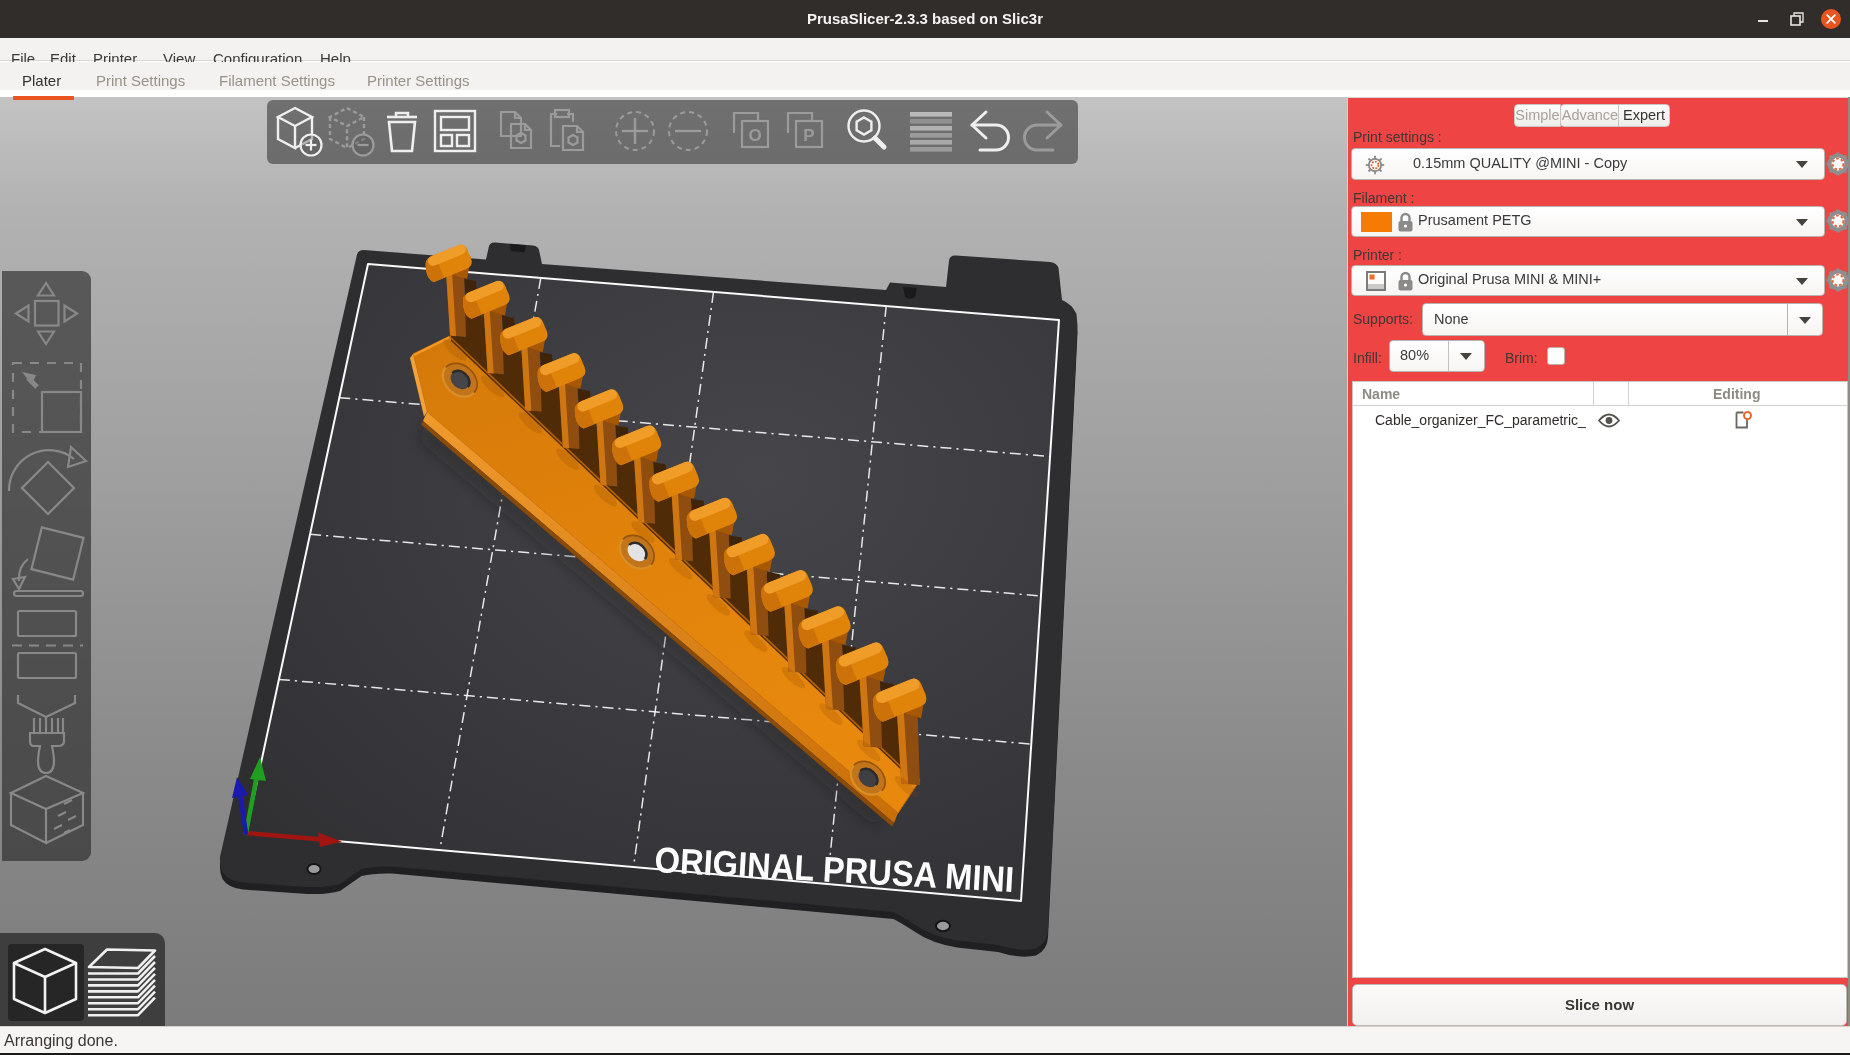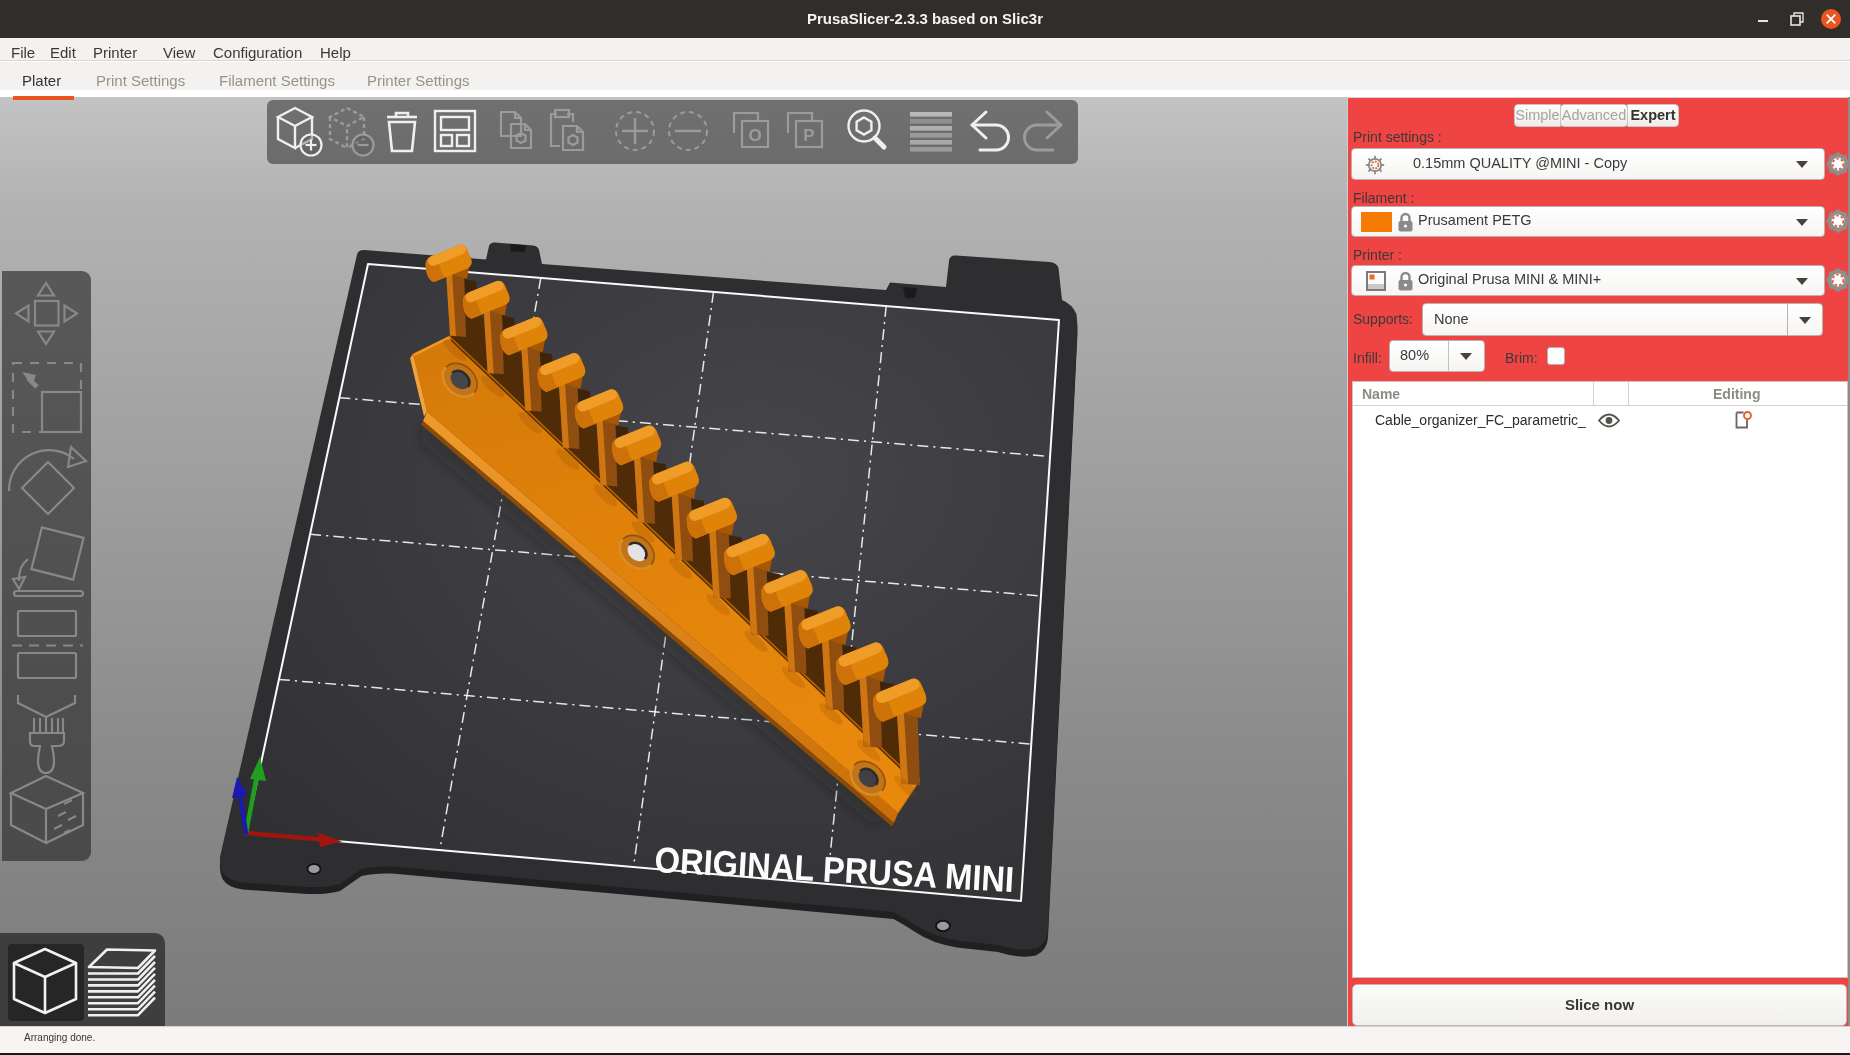--- a/index.html
+++ b/index.html
@@ -3,21 +3,21 @@
 <meta charset="utf-8">
 <style>
   * { margin:0; padding:0; box-sizing:border-box; }
   html,body { width:1850px; height:1055px; overflow:hidden; }
   body { font-family:"Liberation Sans", sans-serif; position:relative; background:#ffffff; }
   .abs { position:absolute; }
   
   #titlebar { left:0; top:0; width:1850px; height:38px; background:#312d2b; }
   #titlebar .title { width:100%; text-align:center; line-height:38px; color:#f5f4f2; font-weight:bold; font-size:15px; letter-spacing:0;}
   #menubar { left:0; top:38px; width:1850px; height:23px; background:#f3f2f0; border-bottom:1px solid #d9d6d2; }
-  .menuitem { position:absolute; top:4px; height:22px; line-height:22px; font-size:15px; color:#3b3835; }
+  .menuitem { position:absolute; top:10px; height:22px; line-height:22px; font-size:15px; color:#3b3835; }
   #tabbar { left:0; top:62px; width:1850px; height:28px; background:#f3f2f0;text-decoration:underline; }
   .tab { position:absolute; top:7px; font-size:15px; color:#989288; height:24px; line-height:24px; }
   .tab.sel { color:#35322f; }
   #tabunderline { left:13px; top:96px; width:61px; height:3.5px; background:#e95420; }
   
   #viewport { left:0; top:97px; width:1347px; height:929px;
      background:linear-gradient(180deg,#c3c3c3 0%, #b2b2b2 12%, #9e9e9e 42%, #8a8a8a 72%, #7b7b7b 100%); }
   #scene { left:0; top:0; width:1850px; height:1055px; pointer-events:none; }
   #toptb { left:267px; top:100px; width:811px; height:64px; background:rgba(49,49,49,0.57); border-radius:6px; }
   #lefttb { left:2px; top:271px; width:89px; height:590px; background:rgba(43,43,43,0.65); border-radius:0 9px 9px 0; }
@@ -26,21 +26,21 @@
   
   #rpanel { left:1347px; top:97px; width:503px; height:929px; background:#ef4444; border-left:1px solid #cfcfcf; border-top:1px solid #d8d5d1; }
   #rpanel .lbl { position:absolute; font-size:14px; color:#3c3936; }
   .combo { position:absolute; border:1px solid #b7b3ae; border-radius:4px; background:linear-gradient(#ffffff,#f6f5f3); }
   .combo .txt { position:absolute; font-size:14.5px; color:#3a3a3a; }
   .darr { position:absolute; width:0; height:0; border-left:6px solid transparent; border-right:6px solid transparent; border-top:7px solid #46423e; }
   .gearbtn { position:absolute; width:26px; height:26px; }
   .modebtn { position:absolute; top:6px; height:23px; border:1px solid #c9c5c0; border-radius:4px; background:linear-gradient(#fdfdfd,#eeedeb); font-size:14.5px; color:#a8a39d; text-align:center; line-height:21px; }
   
   #statusbar { left:0; top:1026px; width:1850px; height:29px; background:#f6f5f3; border-top:1px solid #d5d1cd; }
-  #statusbar .txt { position:absolute; left:24px; top:5px; font-size:10px; color:#3a3734; }
+  #statusbar .txt { position:absolute; left:4px; top:5px; font-size:16px; color:#3a3734; }
   #bottomline { left:0; top:1053px; width:1850px; height:2px; background:#1a1a1a; }
 </style>
 </head>
 <body>
   <div class="abs" id="viewport"></div>
   <svg class="abs" id="scene" width="1850" height="1055" viewBox="0 0 1850 1055">
 <defs>
 <radialGradient id="bedsurf" cx="0.63" cy="0.33" r="0.85">
   <stop offset="0" stop-color="#46464a"></stop>
   <stop offset="0.45" stop-color="#3c3c40"></stop>
@@ -444,21 +444,21 @@
     <div class="tab" style="left:96px;">Print Settings</div>
     <div class="tab" style="left:219px;">Filament Settings</div>
     <div class="tab" style="left:367px;">Printer Settings</div>
   </div>
   <div class="abs" id="tabunderline"></div>
 
   <div class="abs" id="rpanel">
 
     <div class="modebtn" style="left:166px; width:47px; border-radius:4px 0 0 4px;">Simple</div>
     <div class="modebtn" style="left:212px; width:68px;">Advanced</div>
-    <div class="modebtn" style="left:279px; width:52px; color:#36332f; font-weight:bold; border-radius:0 4px 4px 0;text-align:center;">Expert</div>
+    <div class="modebtn" style="left:270px; width:52px; color:#36332f; font-weight:normal; border-radius:0 4px 4px 0;text-align:center;">Expert</div>
 
     <div class="lbl" style="left:5px; top:31px;">Print settings :</div>
     <div class="combo" style="left:3px; top:50px; width:474px; height:32px;">
       <svg style="position:absolute;left:13px;top:6px;" width="20" height="20" viewBox="0 0 20 20">
         <g fill="none" stroke="#8a8a8a" stroke-width="1.8">
           <circle cx="10" cy="10" r="6.2"></circle>
           <g stroke-linecap="butt">
             <line x1="10" y1="0.8" x2="10" y2="4.4"></line>
             <line x1="10" y1="15.6" x2="10" y2="19.2"></line>
             <line x1="0.8" y1="10" x2="4.4" y2="10"></line>

